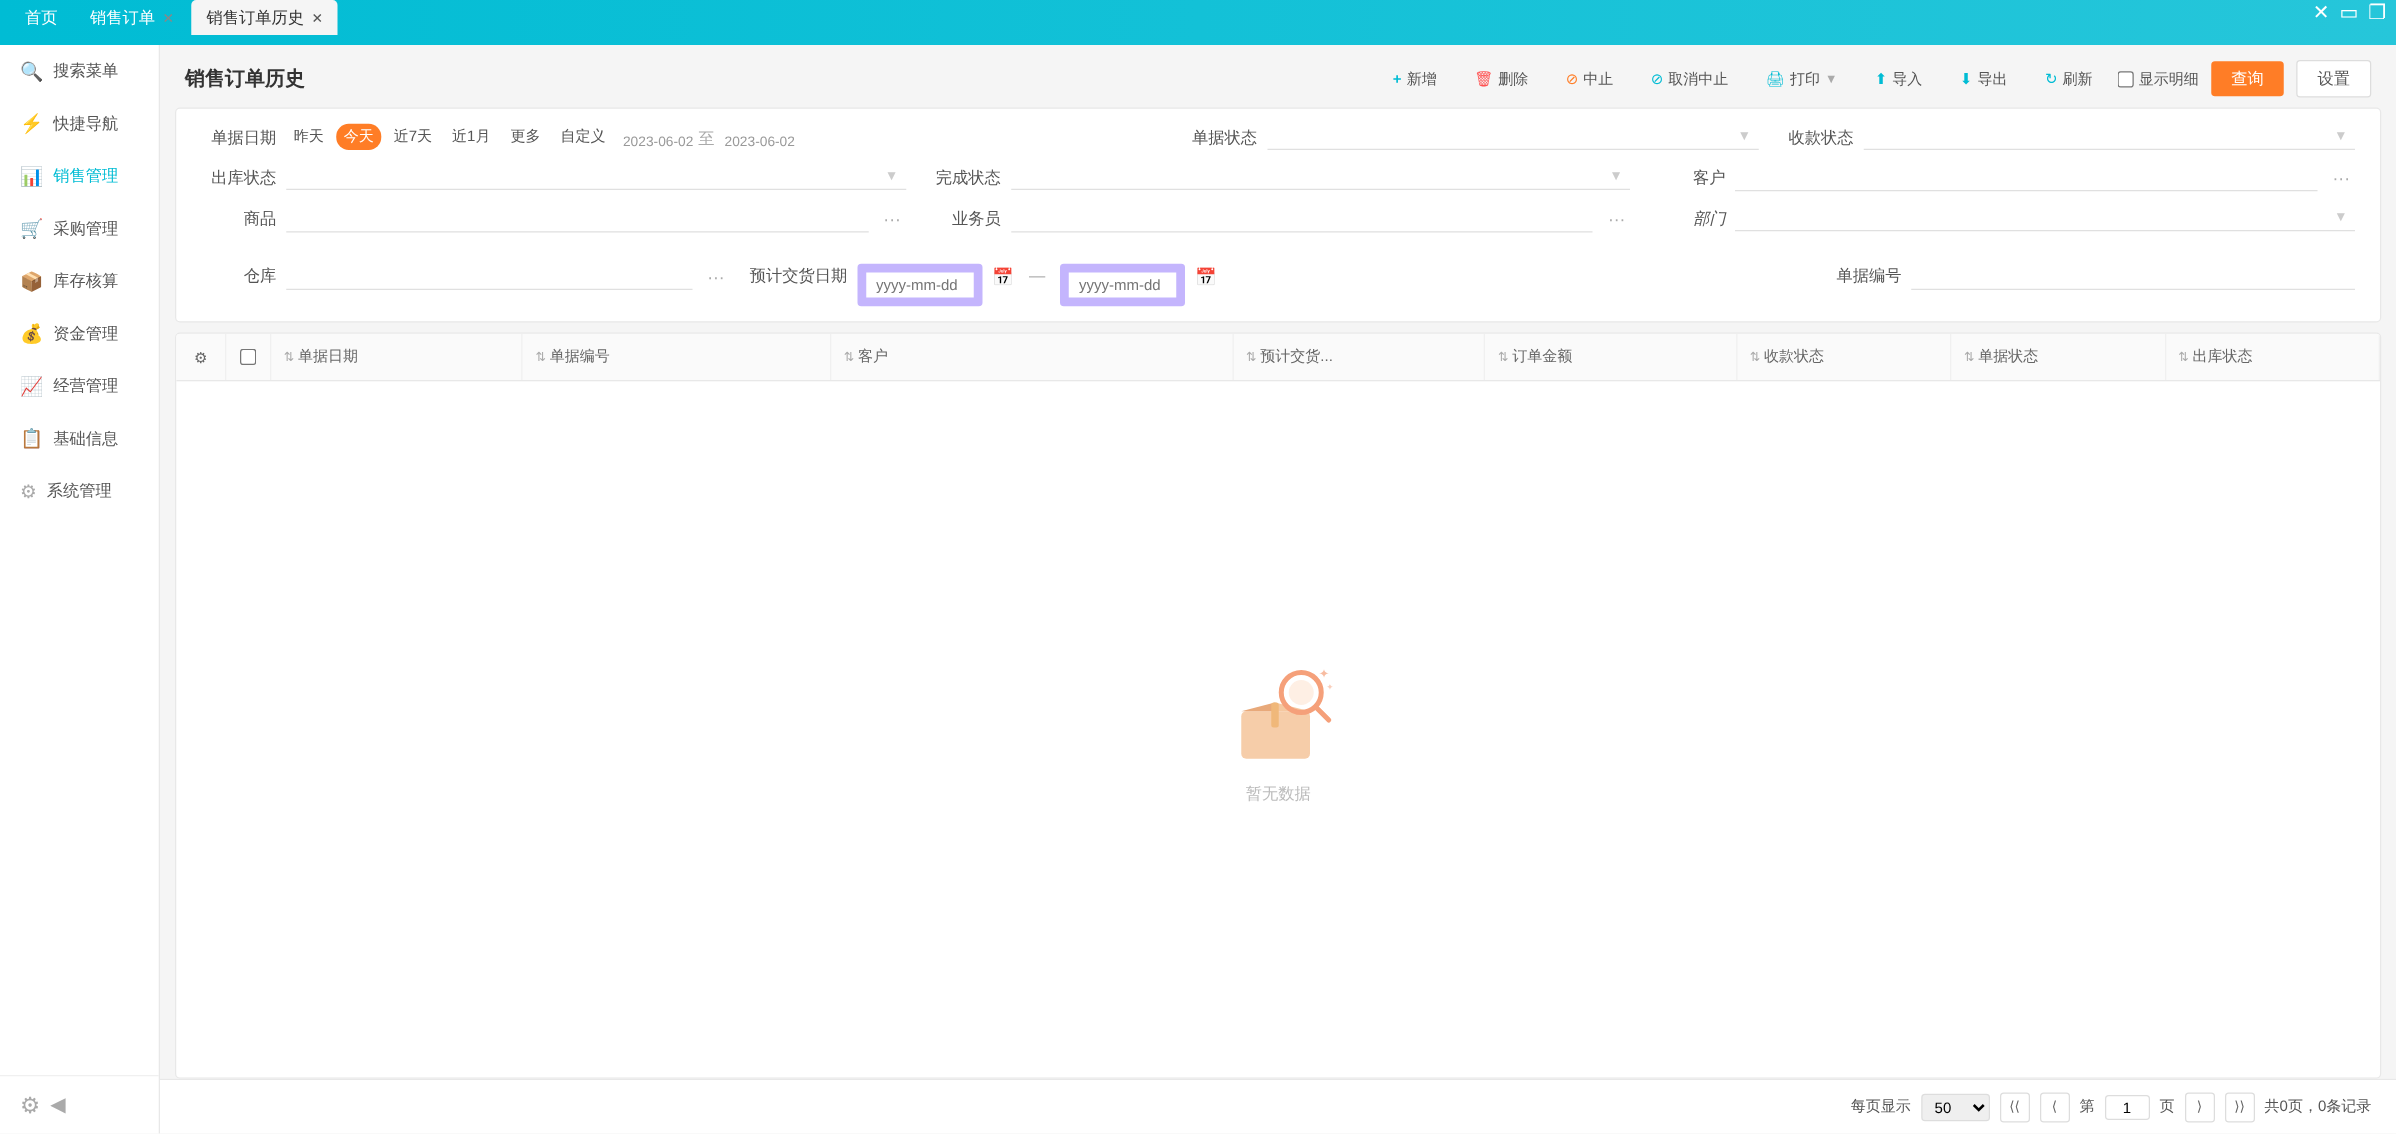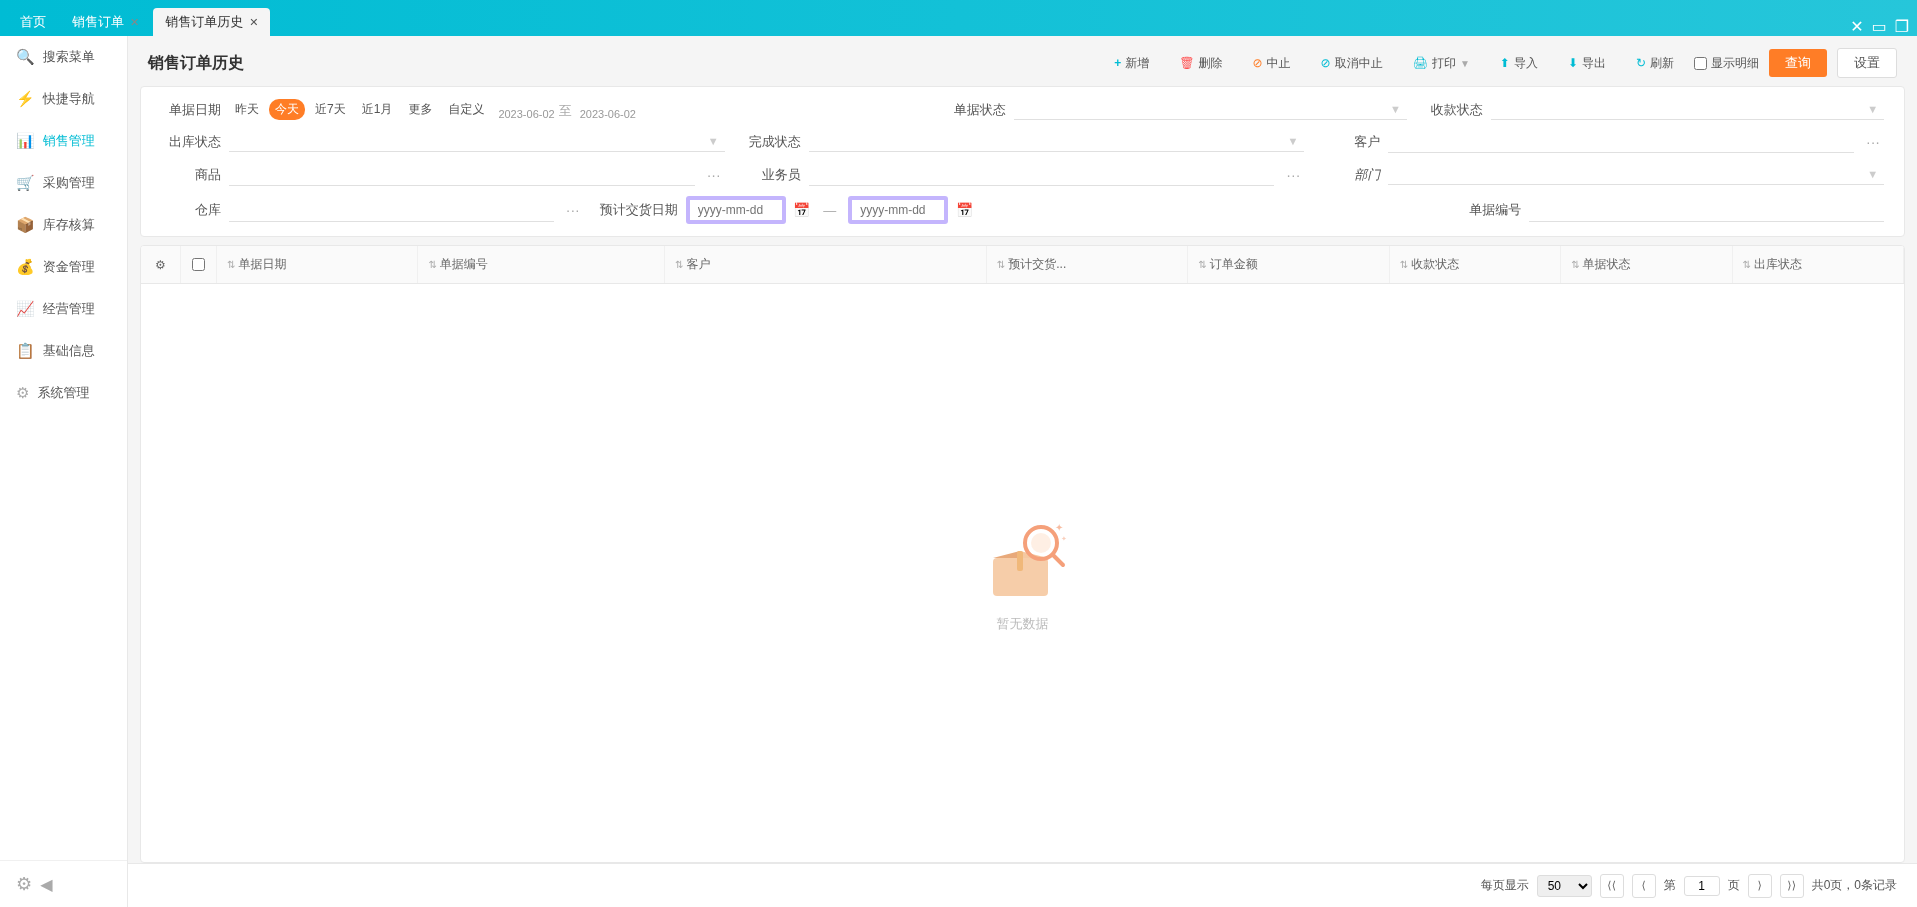--- a/index.html
+++ b/index.html
@@ -3,21 +3,21 @@
   <meta charset="utf-8">
   <style>
     * { box-sizing: border-box; margin: 0; padding: 0; }
     body { font-family: "Microsoft YaHei", Arial, sans-serif; font-size: 13px; background: #f5f5f5; display: flex; flex-direction: column; height: 100vh; overflow: hidden; }
 
     
     .top-bar {
       height: 36px;
       background: linear-gradient(90deg, #00bcd4, #26c6da);
       display: flex;
-      align-items: flex-end;
+      align-items: flex-start;
       padding: 0 8px;
       color: white;
       flex-shrink: 0;
     }
     .top-bar .tabs {
       display: flex;
       align-items: center;
       flex: 1;
       gap: 2px;
     }
@@ -223,26 +223,27 @@
       background: #ff7d26;
       color: white;
       border-radius: 10px;
     }
     .date-range-sub {
       font-size: 11px;
       color: #999;
       margin-left: 4px;
     }
     .date-input {
-      border: 4px solid #c4b5fd;
+      border: 7px solid #c4b5fd;
       border-radius: 3px;
       padding: 3px 8px;
       font-size: 12px;
       color: #ccc;
       width: 100px;
+      margin-top: 15px;
     }
     .date-sep { color: #aaa; }
     .cal-icon { color: #ff7d26; font-size: 14px; cursor: pointer; }
     .collapse-row {
       text-align: center;
       padding: 4px 0 2px;
       color: #00bcd4;
       font-size: 12px;
       cursor: pointer;
     }

